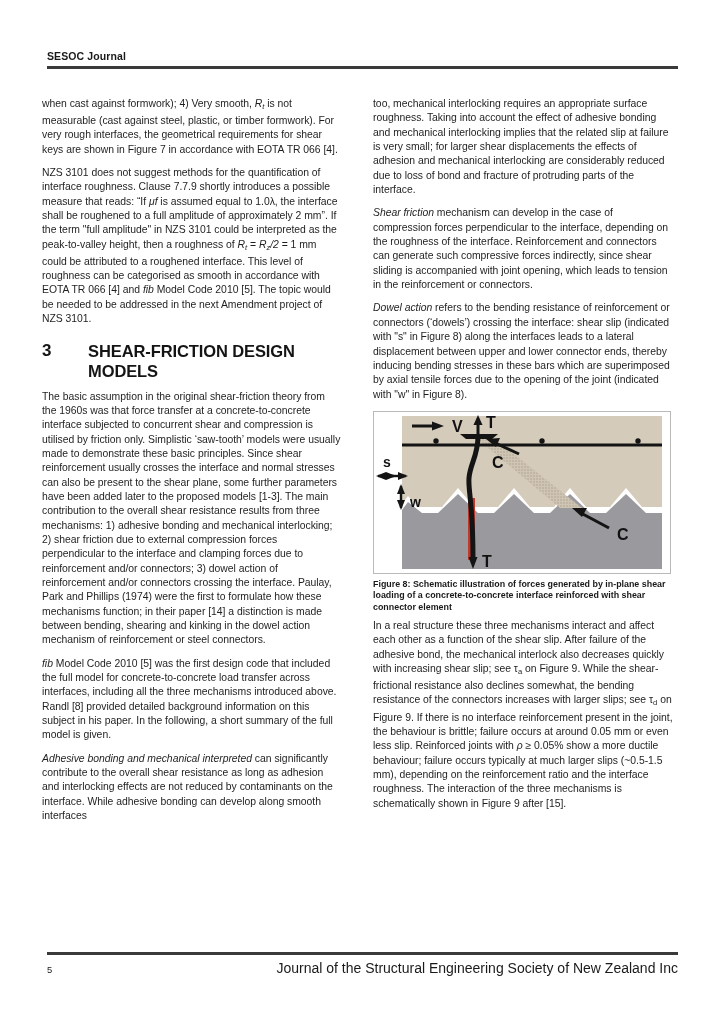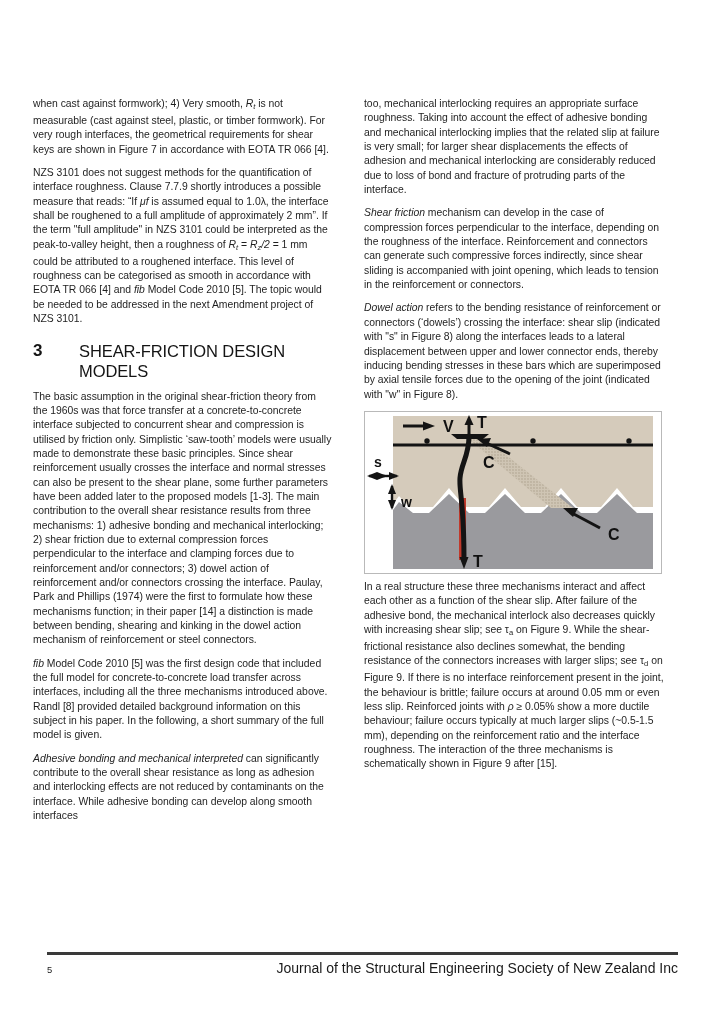--- a/index.html
+++ b/index.html
@@ -40,21 +40,21 @@
   .header-rule {
     margin-top: 4px;
     height: 3px;
     background: #3a3a3a;
     width: 631px;
   }
 
   
   .columns {
     position: absolute;
-    left: 33px;
+    left: 42px;
     top: 97px;
     width: 631px;
     height: 830px;
   }
   .col {
     position: absolute;
     top: 0;
     width: 300px;
   }
   .col-left  { left: 0px; }
@@ -81,21 +81,21 @@
   .section-num {
     font-size: 17px;
     font-weight: bold;
     width: 46px;
     flex: 0 0 46px;
     line-height: 20px;
     color: #141414;
   }
   .section-title {
     font-size: 16.5px;
-    font-weight: normal;
+    font-weight: bold;
     line-height: 20px;
     color: #141414;
     letter-spacing: -0.1px;
   }
 
   
   .figure-wrap {
     margin: 4px 0 6px 0;
     width: 300px;
   }
@@ -143,20 +143,24 @@
   .footer-journal {
     font-size: 14px;
     color: #1a1a1a;
   }
 </style>
 </head>
 <body>
 
 <div class="page">
 
+  <div class="header">
+    <div class="header-title">SESOC Journal</div>
+    <div class="header-rule"></div>
+  </div>
 
   <div class="columns">
 
     <div class="col col-left">
 
       <p class="body"><span>when cast against formwork); 4) Very smooth, </span><span class="it">R</span><span class="sub">t</span><span> is not measurable (cast against steel, plastic, or timber formwork). For very rough interfaces, the geometrical requirements for shear keys are shown in Figure 7 in accordance with EOTA TR 066 [4].</span></p>
 
       <p class="body"><span>NZS 3101 does not suggest methods for the quantification of interface roughness. Clause 7.7.9 shortly introduces a possible measure that reads: “If </span><span class="it">μf</span><span> is assumed equal to 1.0λ, the interface shall be roughened to a full amplitude of approximately 2 mm”. If the term "full amplitude" in NZS 3101 could be interpreted as the peak-to-valley height, then a roughness of </span><span class="it">R</span><span class="sub">t</span><span> = </span><span class="it">R</span><span class="sub">z</span><span class="it">/2</span><span> = 1 mm could be attributed to a roughened interface. This level of roughness can be categorised as smooth in accordance with EOTA TR 066 [4] and </span><span class="it">fib</span><span> Model Code 2010 [5]. The topic would be needed to be addressed in the next Amendment project of NZS 3101.</span></p>
 
       <div class="section-head">
@@ -251,20 +255,21 @@
 
             <text x="78" y="20" font-family="Liberation Sans, sans-serif" font-size="16" font-weight="bold" fill="#111111">V</text>
             <text x="112" y="16" font-family="Liberation Sans, sans-serif" font-size="16" font-weight="bold" fill="#111111">T</text>
             <text x="118" y="56" font-family="Liberation Sans, sans-serif" font-size="16" font-weight="bold" fill="#111111">C</text>
             <text x="243" y="128" font-family="Liberation Sans, sans-serif" font-size="16" font-weight="bold" fill="#111111">C</text>
             <text x="108" y="155" font-family="Liberation Sans, sans-serif" font-size="16" font-weight="bold" fill="#111111">T</text>
             <text x="9" y="55" font-family="Liberation Sans, sans-serif" font-size="14" font-weight="bold" fill="#111111">s</text>
             <text x="36" y="95" font-family="Liberation Sans, sans-serif" font-size="14" font-weight="bold" fill="#111111">w</text>
           </svg>
         </div>
+        <div class="fig-caption">Figure 8: Schematic illustration of forces generated by in-plane shear loading of a concrete-to-concrete interface reinforced with shear connector element</div>
       </div>
 
       <p class="body"><span>In a real structure these three mechanisms interact and affect each other as a function of the shear slip. After failure of the adhesive bond, the mechanical interlock also decreases quickly with increasing shear slip; see </span><span>τ</span><span class="sub-r">a</span><span> on Figure 9. While the shear-frictional resistance also declines somewhat, the bending resistance of the connectors increases with larger slips; see </span><span>τ</span><span class="sub-r">d</span><span> on Figure 9. If there is no interface reinforcement present in the joint, the behaviour is brittle; failure occurs at around 0.05 mm or even less slip. Reinforced joints with </span><span class="it">ρ</span><span> ≥ 0.05% show a more ductile behaviour; failure occurs typically at much larger slips (~0.5-1.5 mm), depending on the reinforcement ratio and the interface roughness. The interaction of the three mechanisms is schematically shown in Figure 9 after [15].</span></p>
 
     </div>
   </div>
 
   <div class="footer">
     <div class="footer-rule"></div>
     <div class="footer-row">

